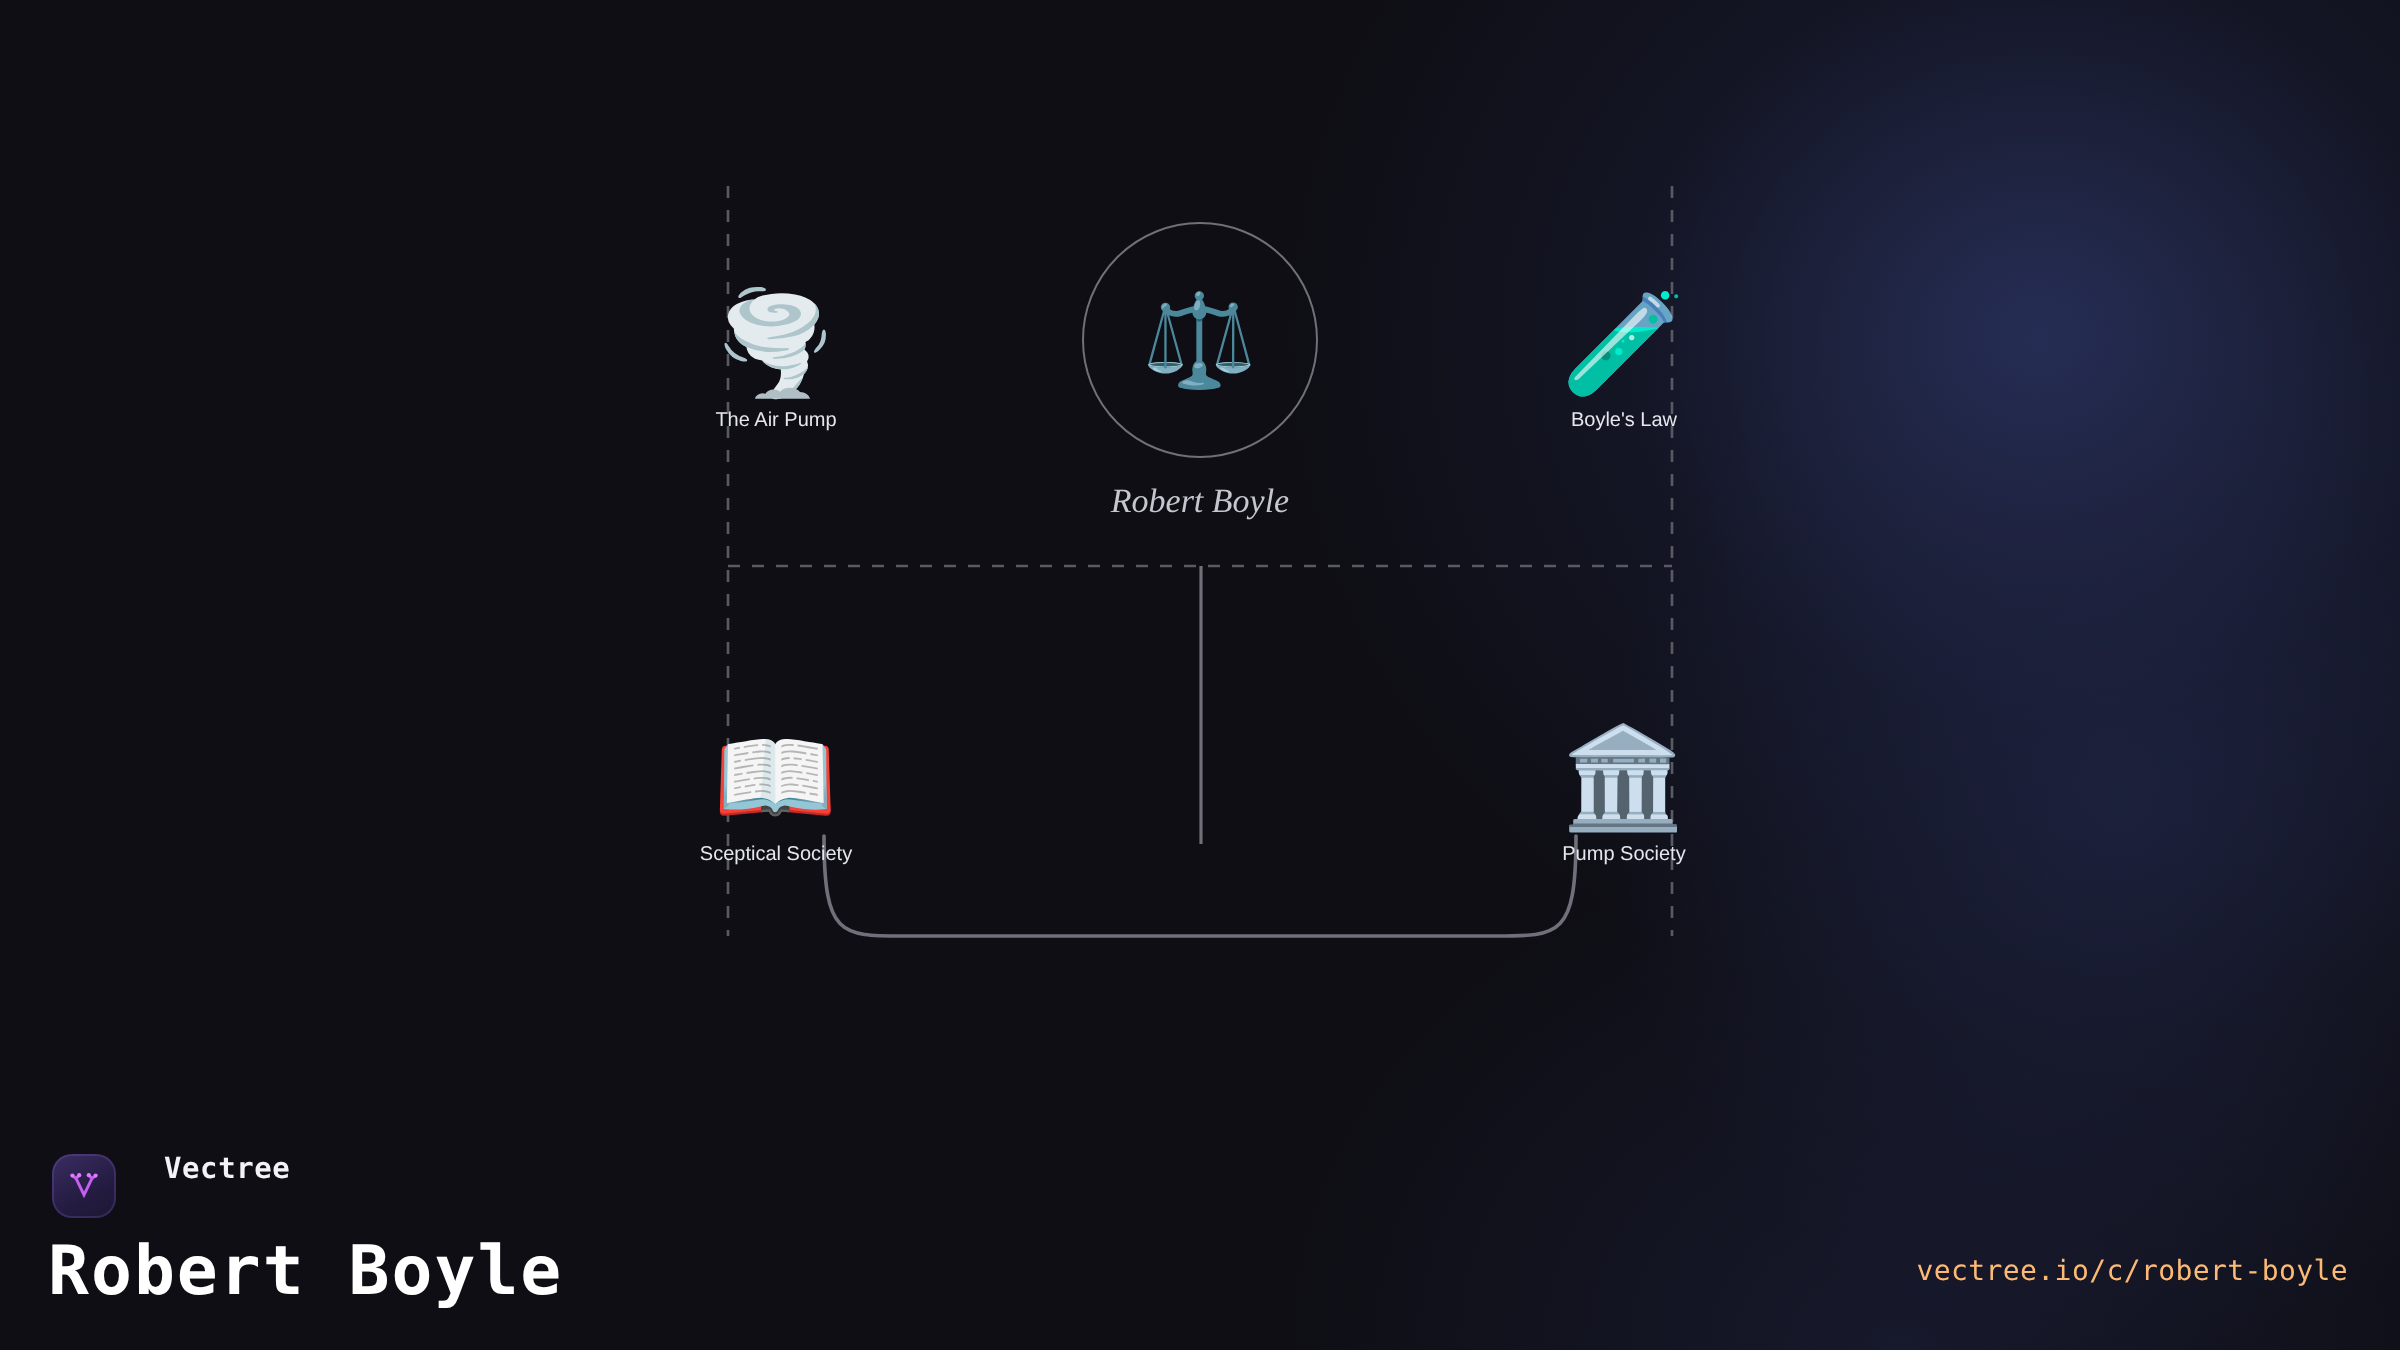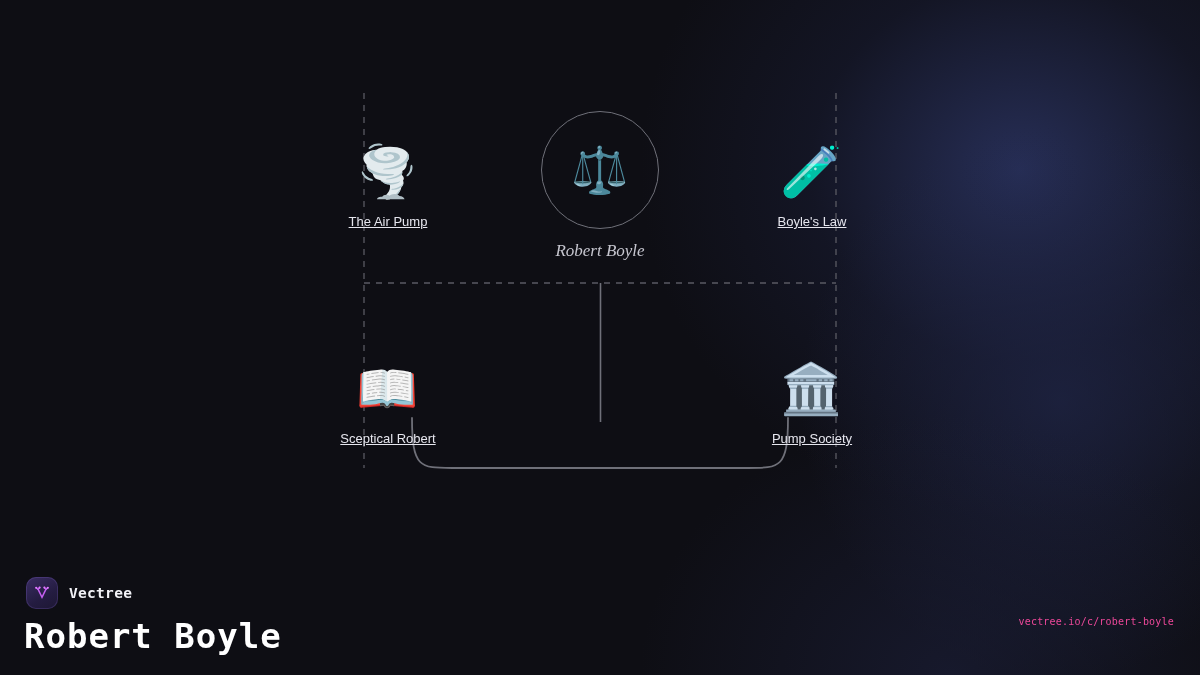--- a/index.html
+++ b/index.html
@@ -55,27 +55,26 @@
     transform:translateX(-100px);
   }
 
   .node-emoji {
     font-size:50px; line-height:1;
     height:60px; display:flex; align-items:center; justify-content:center;
     font-family:"DejaVu Sans", sans-serif;
   }
 
   .node-label {
-    margin-top:12px;
-    font-size:13px; line-height:16px;
+    margin-top:1px;
+    font-size:10px; line-height:16px;
     color:#e6e6ee;
     text-align:center;
     white-space:nowrap;
     font-family:"Liberation Sans", sans-serif;
-    text-decoration:underline;
   }
 
   
   .node-center {
     position:absolute;
     width:240px;
     transform:translateX(-120px);
     display:flex; flex-direction:column; align-items:center;
   }
   .center-circle {
@@ -96,21 +95,21 @@
   }
 
   
   .footer {
     position:absolute; left:0; right:0; bottom:0;
     height:110px;
     padding:0 26px;
   }
   .brand-row {
     position:absolute; left:26px; top:12px;
-    display:flex; align-items:center; gap:11px;
+    display:flex; gap:24px;
   }
   .brand-mark {
     width:32px; height:32px; border-radius:10px;
     background:linear-gradient(150deg,#3a2d63 0%,#241c41 60%,#1d1733 100%);
     display:flex; align-items:center; justify-content:center;
     box-shadow:0 0 0 1px rgba(140,110,220,0.22) inset;
   }
   .brand-name {
     font-family:"DejaVu Sans Mono", monospace;
     font-weight:bold;
@@ -121,24 +120,24 @@
   .page-title {
     position:absolute; left:24px; top:51px;
     font-family:"DejaVu Sans Mono", monospace;
     font-weight:bold;
     font-size:34px;
     letter-spacing:1px;
     color:#ffffff;
     line-height:40px;
   }
   .page-url {
-    position:absolute; right:26px; top:51px;
+    position:absolute; right:26px; top:63px;
     font-family:"DejaVu Sans Mono", monospace;
-    font-size:10px;
-    color:#ec4899;
+    font-size:14px;
+    color:#fdba74;
     letter-spacing:0.2px;
   }
 </style>
 </head>
 <body>
 
 <div class="bg-glow-a"></div>
 <div class="bg-glow-b"></div>
 <div class="bg-glow-c"></div>
 
@@ -167,21 +166,21 @@
     <span class="node-label">The Air Pump</span>
   </div>
 
   <div class="node" style="left:812px; top:142px;">
     <span class="node-emoji">🧪</span>
     <span class="node-label">Boyle's Law</span>
   </div>
 
   <div class="node" style="left:388px; top:359px;">
     <span class="node-emoji">📖</span>
-    <span class="node-label">Sceptical Robert</span>
+    <span class="node-label">Sceptical Society</span>
   </div>
 
   <div class="node" style="left:812px; top:359px;">
     <span class="node-emoji">🏛️</span>
     <span class="node-label">Pump Society</span>
   </div>
 
 </div>
 
 <div class="footer">

